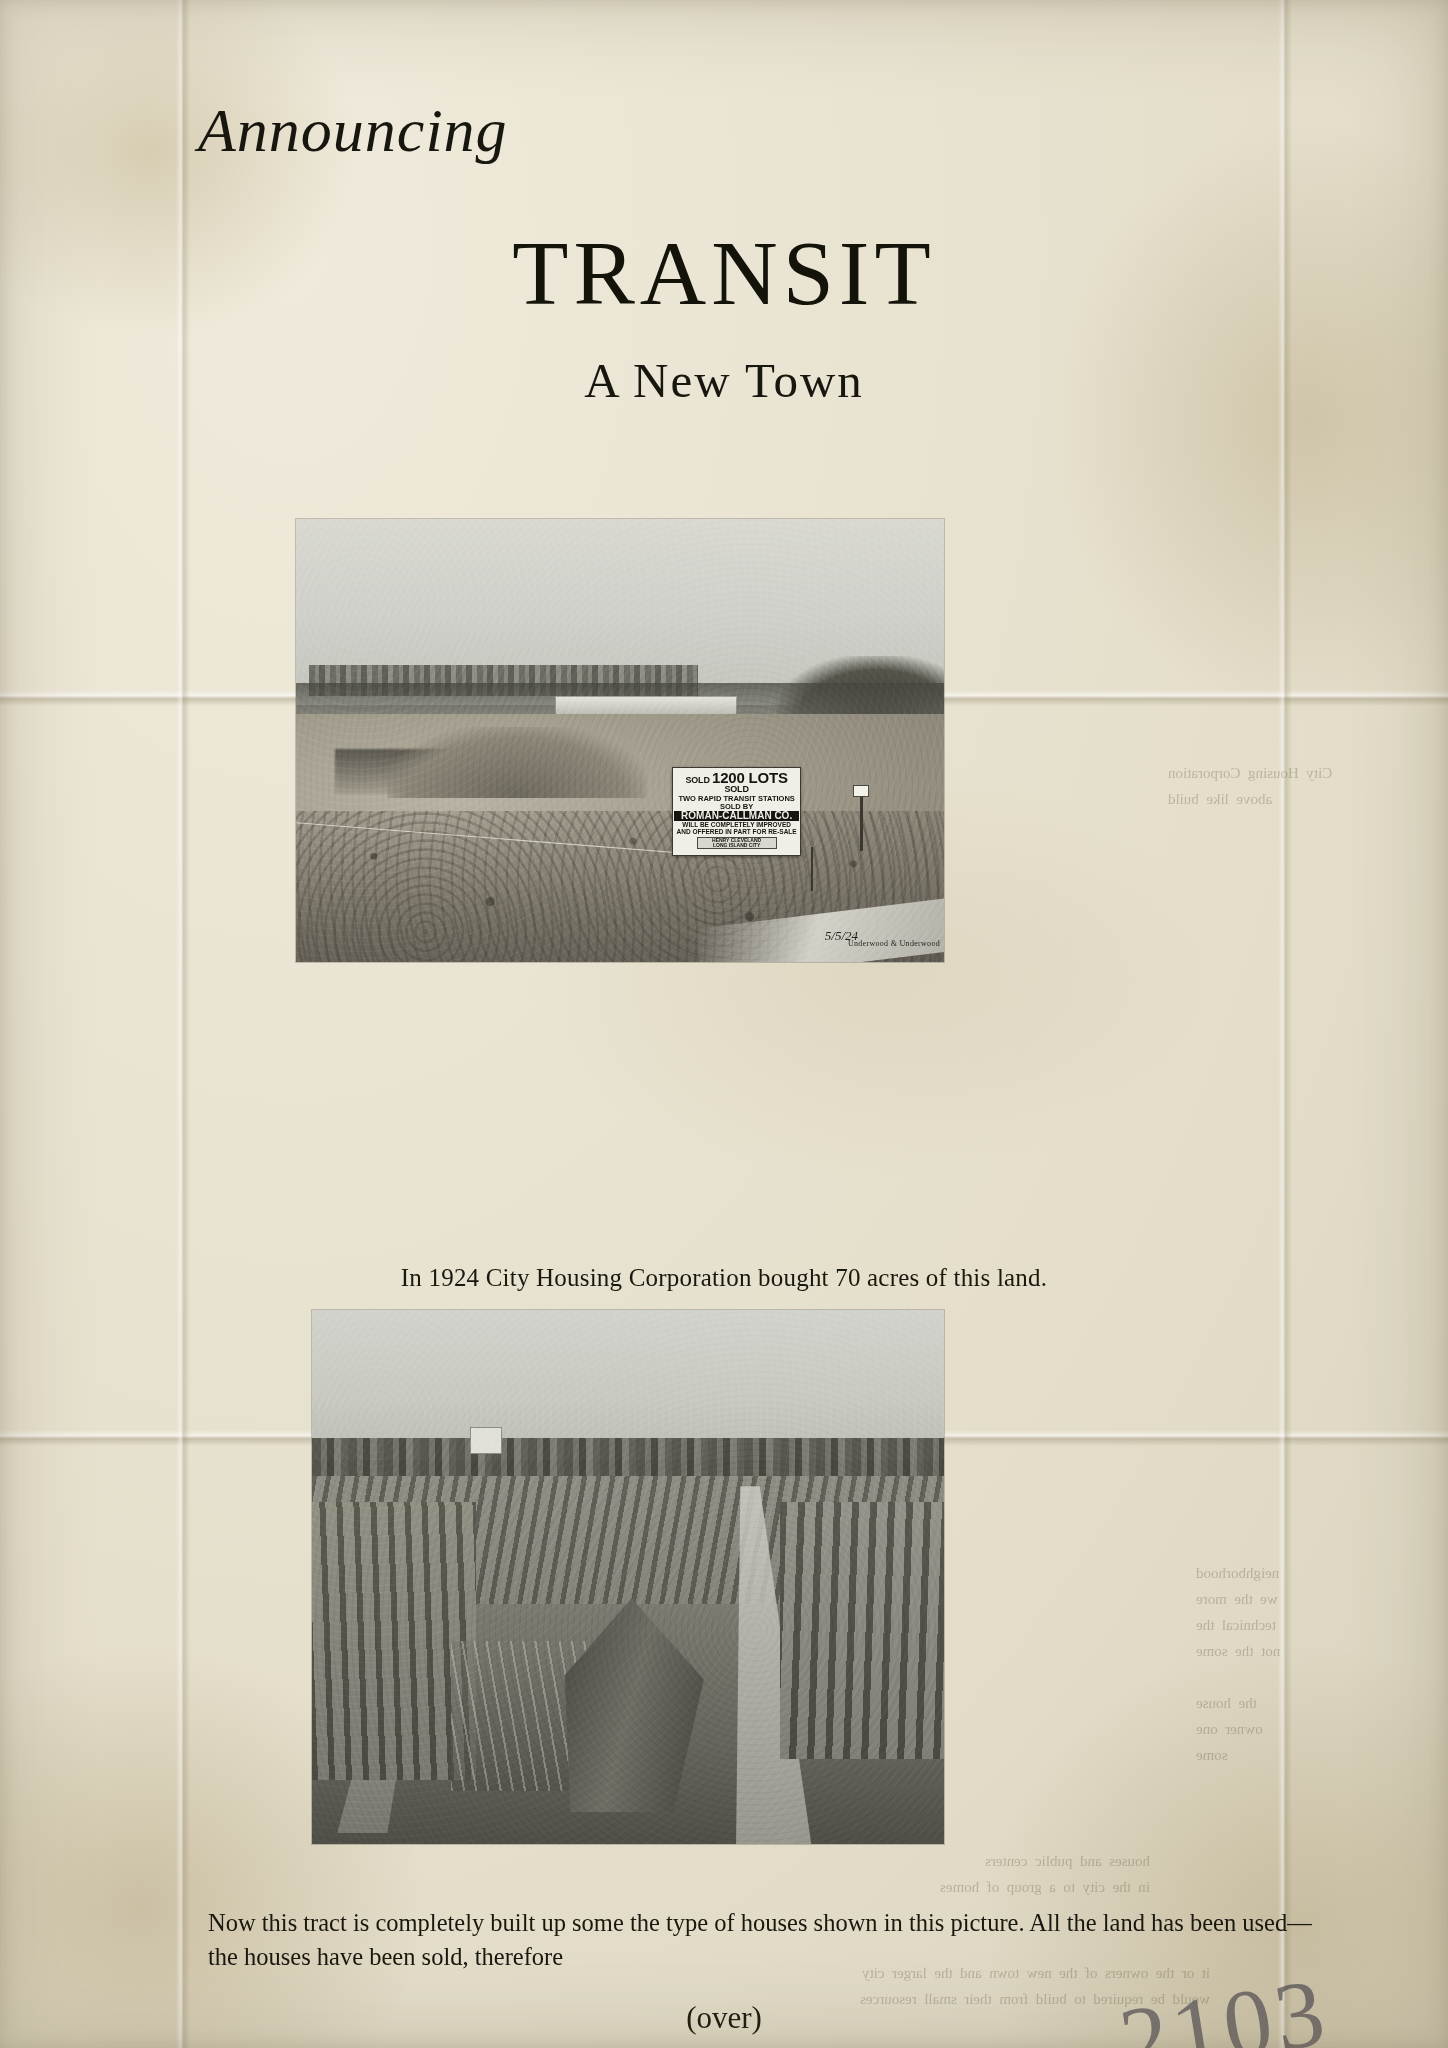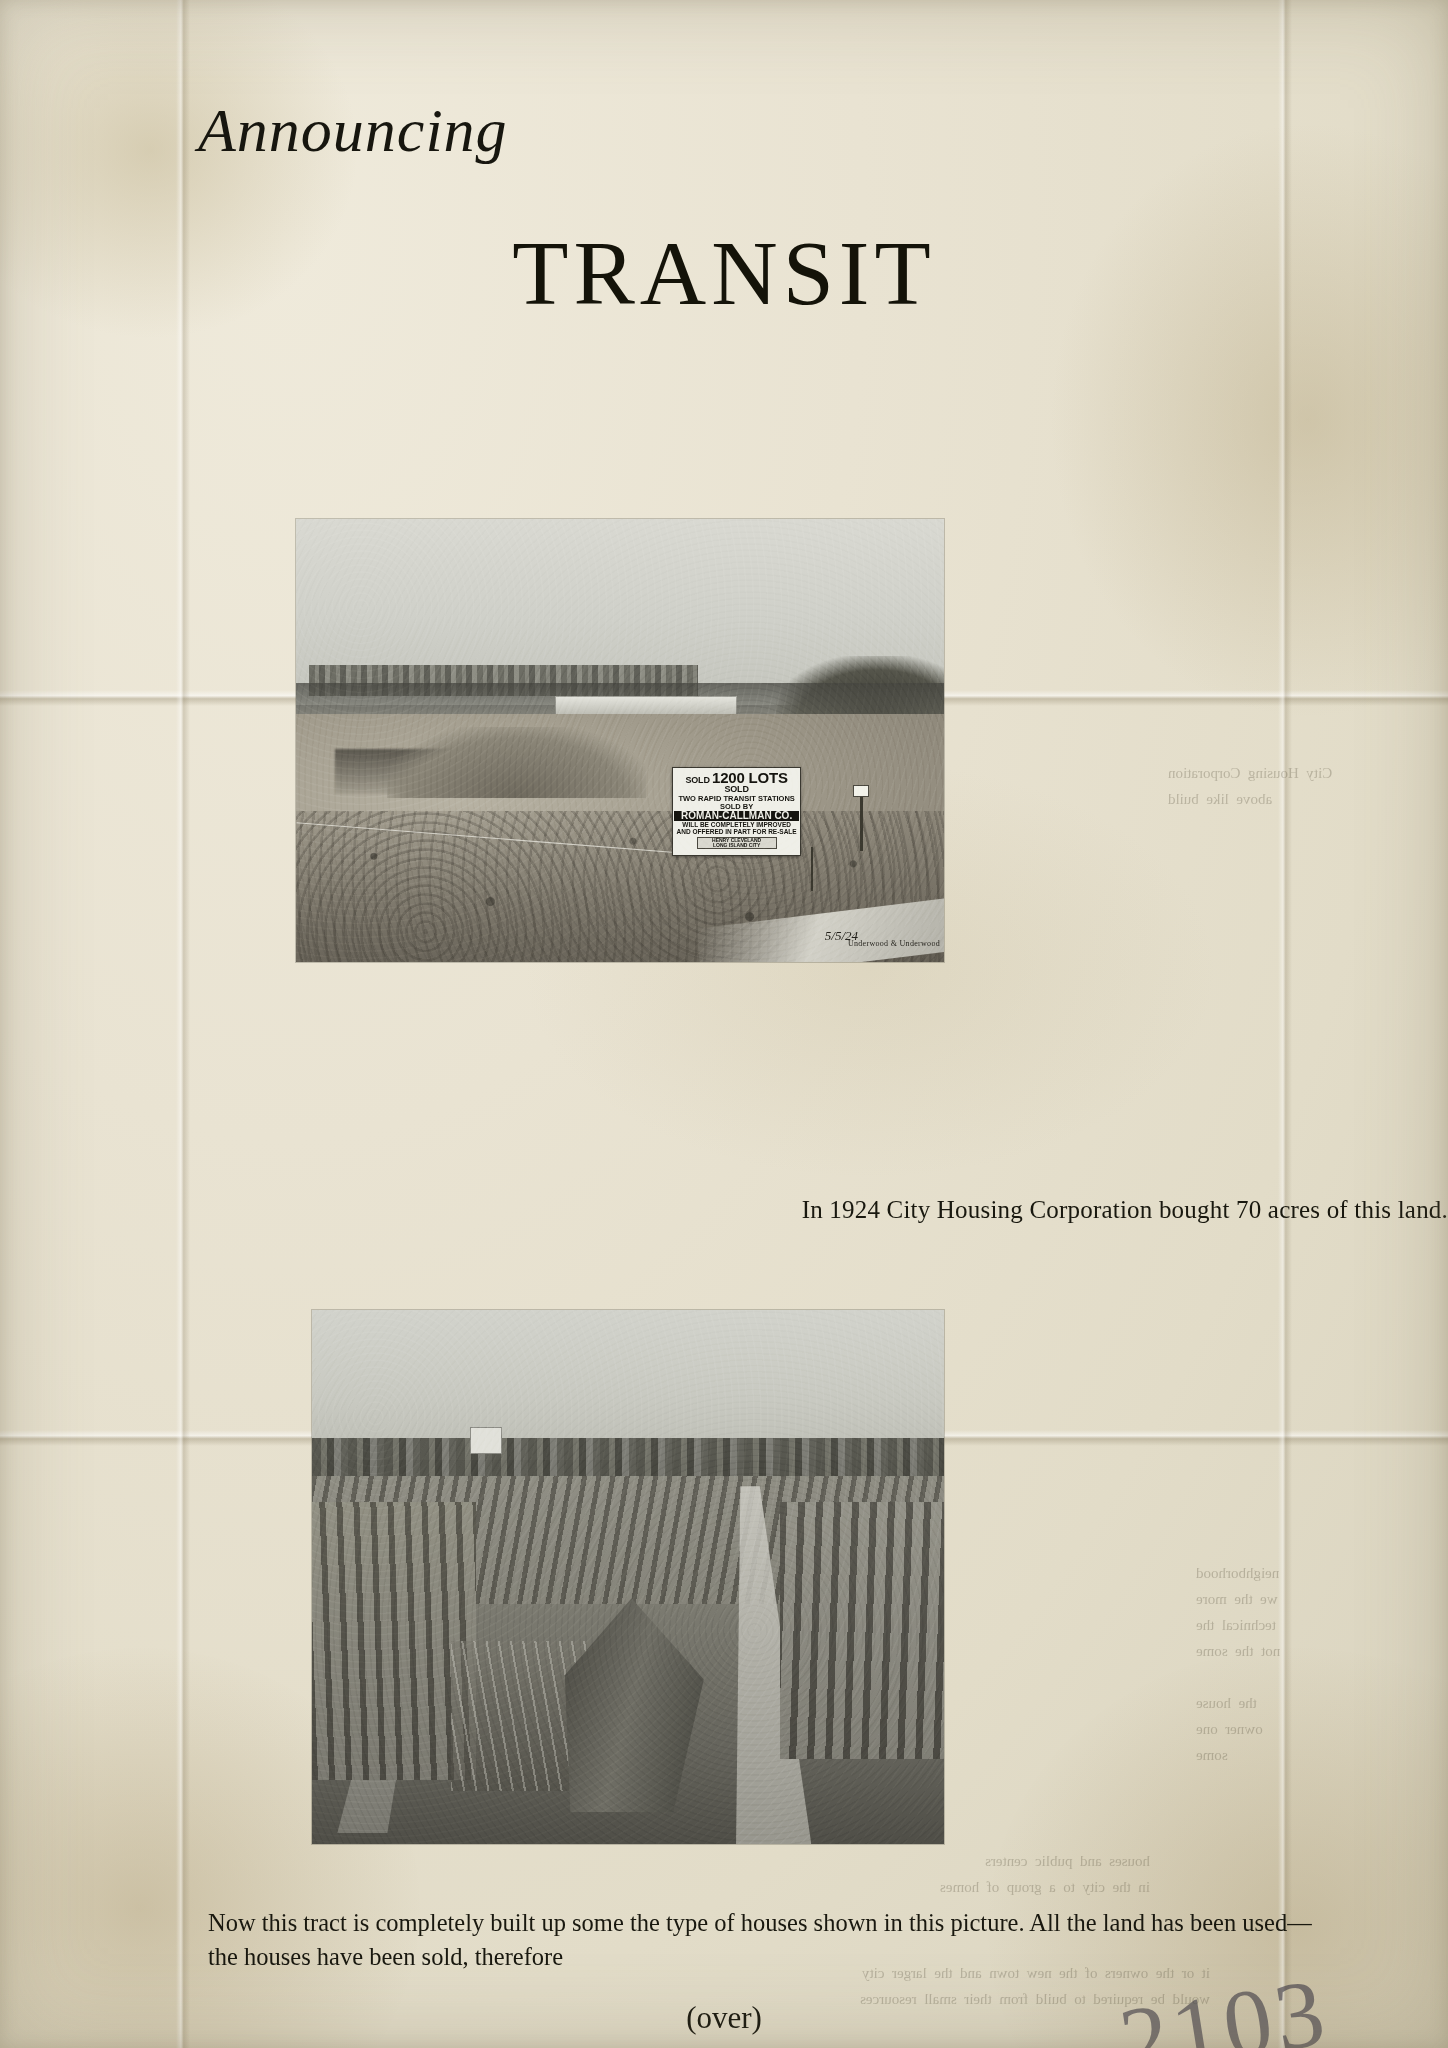--- a/index.html
+++ b/index.html
@@ -263,22 +263,22 @@
     position: absolute; inset: 0;
     background:
       repeating-radial-gradient(circle at 10% 20%, rgba(255,255,255,.05) 0 1px, rgba(0,0,0,0) 2px 7px),
       repeating-radial-gradient(circle at 70% 60%, rgba(0,0,0,.06) 0 1px, rgba(0,0,0,0) 2px 6px);
     mix-blend-mode: overlay;
   }
 
   
   .caption-1 {
     position: absolute;
-    left: 0; right: 0; top: 1196px;
-    text-align: right;
+    left: 0; right: 0; top: 1264px;
+    text-align: center;
     font-size: 25px;
     letter-spacing: .2px;
     color: #19180f;
   }
   .caption-2 {
     position: absolute;
     left: 208px; width: 1120px; top: 1906px;
     font-size: 24.5px;
     line-height: 34px;
     color: #19180f;
@@ -333,20 +333,21 @@
 the  house
 owner  one
 some</div>
   <div class="ghost" style="left:250px; top:1848px; width:900px;">houses  and  public  centers
 in  the  city  to  a  group  of  homes</div>
   <div class="ghost" style="left:210px; top:1960px; width:1000px;">it  or  the  owners  of  the  new  town  and  the  larger  city
 would  be  required  to  build  from  their  small  resources</div>
 
   <div class="announcing">Announcing</div>
   <div class="radburn">TRANSIT</div>
+  <div class="newtown">A New Town</div>
 
   <div class="photo photo-1">
     <div class="p1-sky"></div>
     <div class="p1-trees"></div>
     <div class="p1-town"></div>
     <div class="p1-horizon"></div>
     <div class="p1-bldgs"></div>
     <div class="p1-ground"></div>
     <div class="p1-dark-cut"></div>
     <div class="p1-mound"></div>

